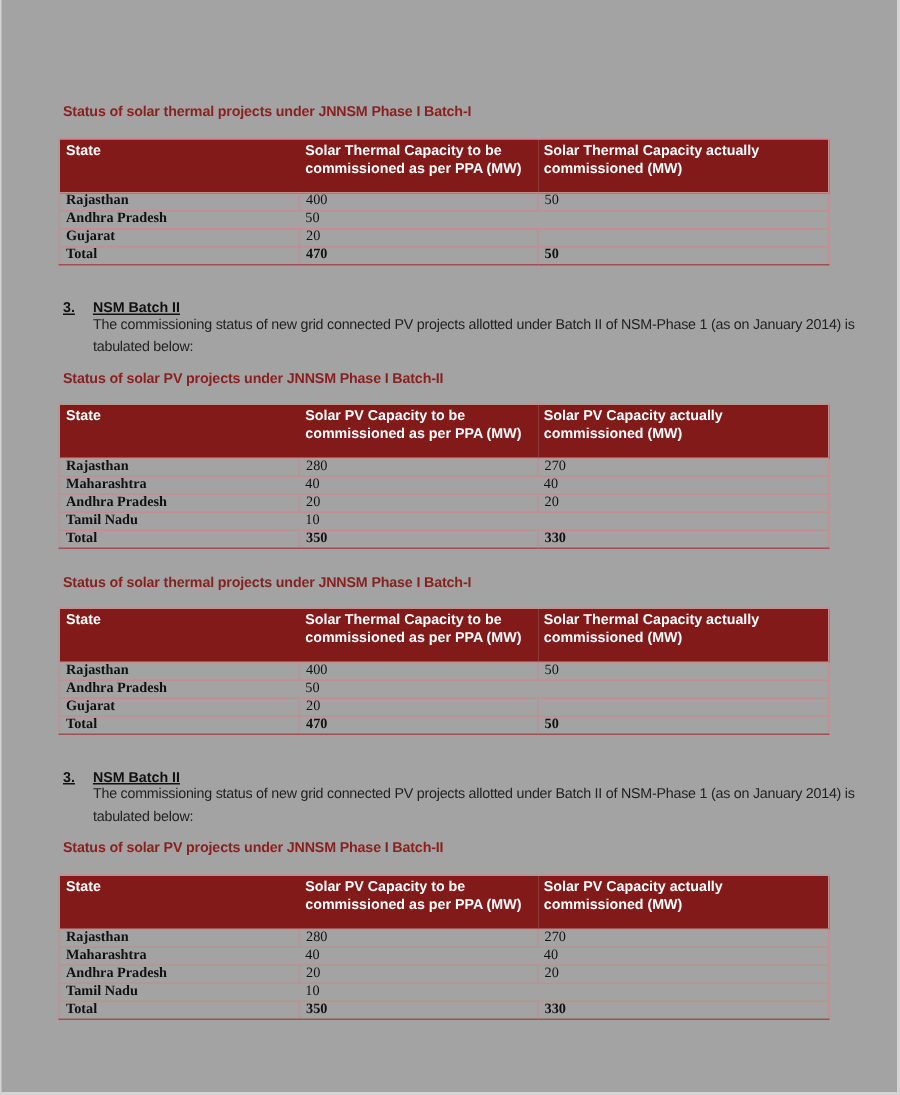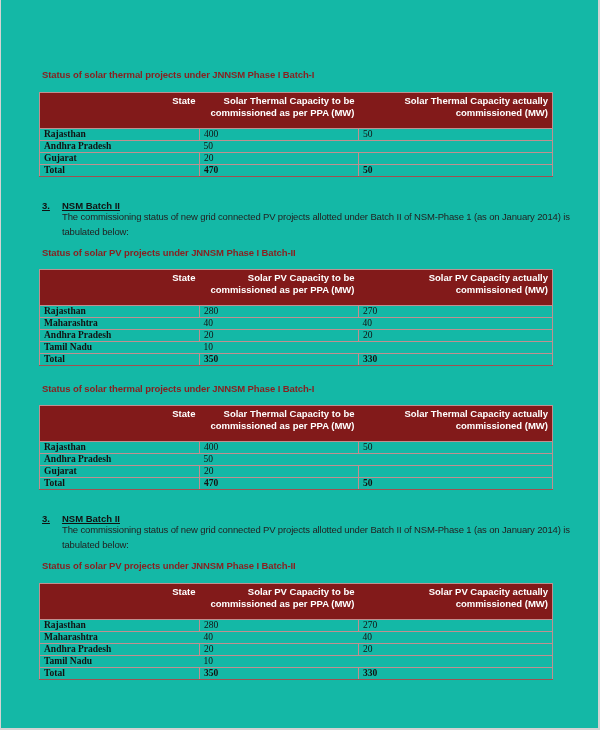--- a/index.html
+++ b/index.html
@@ -9,21 +9,21 @@
     body {
       position: relative;
       font-family: "Liberation Sans", sans-serif;
       color: #111;
     }
     .page {
       position: absolute; left: 0; top: 0; width: 600px; height: 730px;
       border-left: 1px solid #d4d4d4;
       border-right: 2px solid #d4d4d4;
       border-bottom: 2px solid #d4d4d4;
-      background: #14b8a6;
+      background: #a3a3a3;
     }
     .caption {
       position: absolute; left: 41px;
       font-size: 9.5px; font-weight: bold; color: #8a1f1f;
       letter-spacing: -0.1px;
     }
     .section-head {
       position: absolute; left: 41px;
       font-size: 9.5px; font-weight: bold; text-decoration: underline;
       color: #111;
@@ -37,21 +37,21 @@
       margin-left: 20px;
     }
     table.status {
       position: absolute; left: 38px; width: 514px;
       border-collapse: collapse;
       font-size: 9.5px;
       border: 1.5px solid #c09090;
     }
     table.status th {
       background: #821a1a; color: #fff; font-weight: bold;
-      text-align: right; vertical-align: top;
+      text-align: left; vertical-align: top;
       padding: 2px 4px 0 4px; height: 36px;
       line-height: 12px;
       border: none;
     }
     table.status td {
       height: 12px; line-height: 11px; padding: 0 4px;
       border-top: 1.5px solid #c09090;
       color: #111;
       font-family: Liberation Serif, serif;
     }

